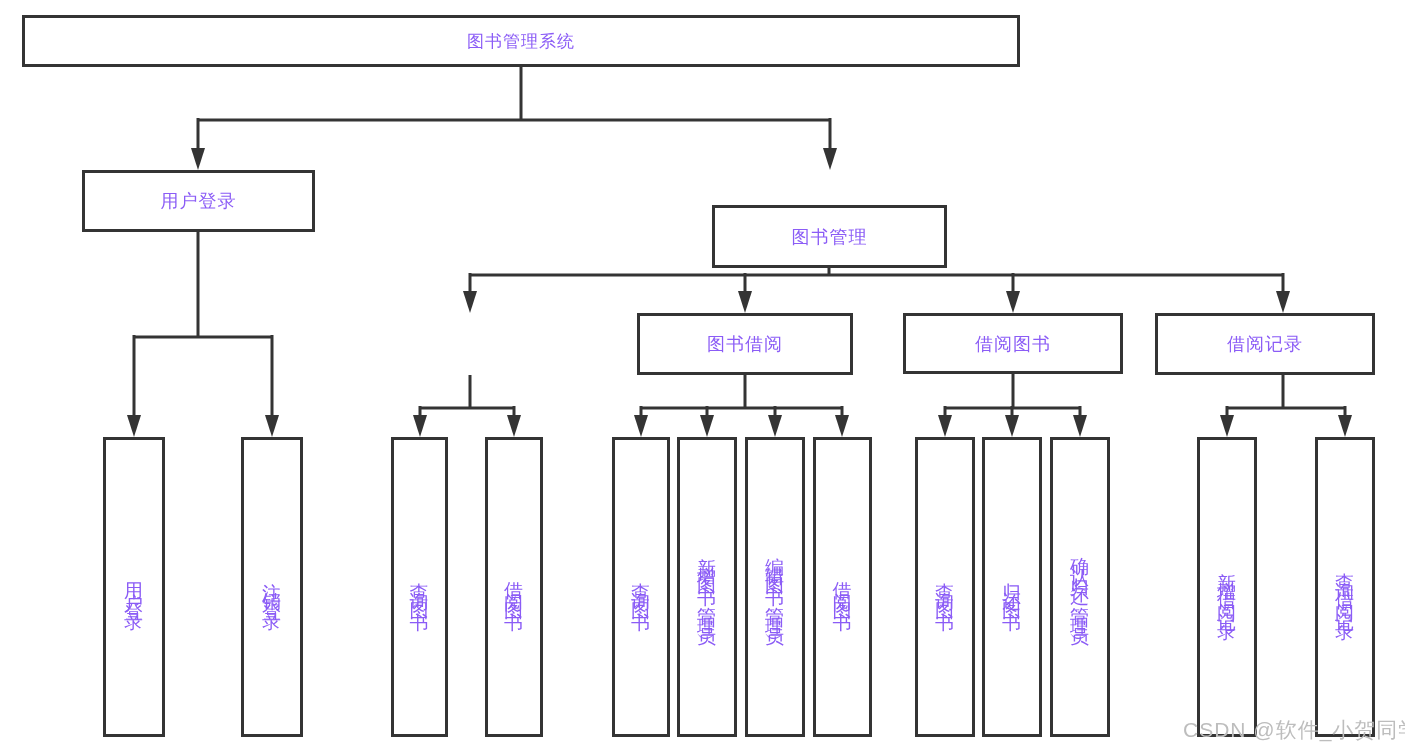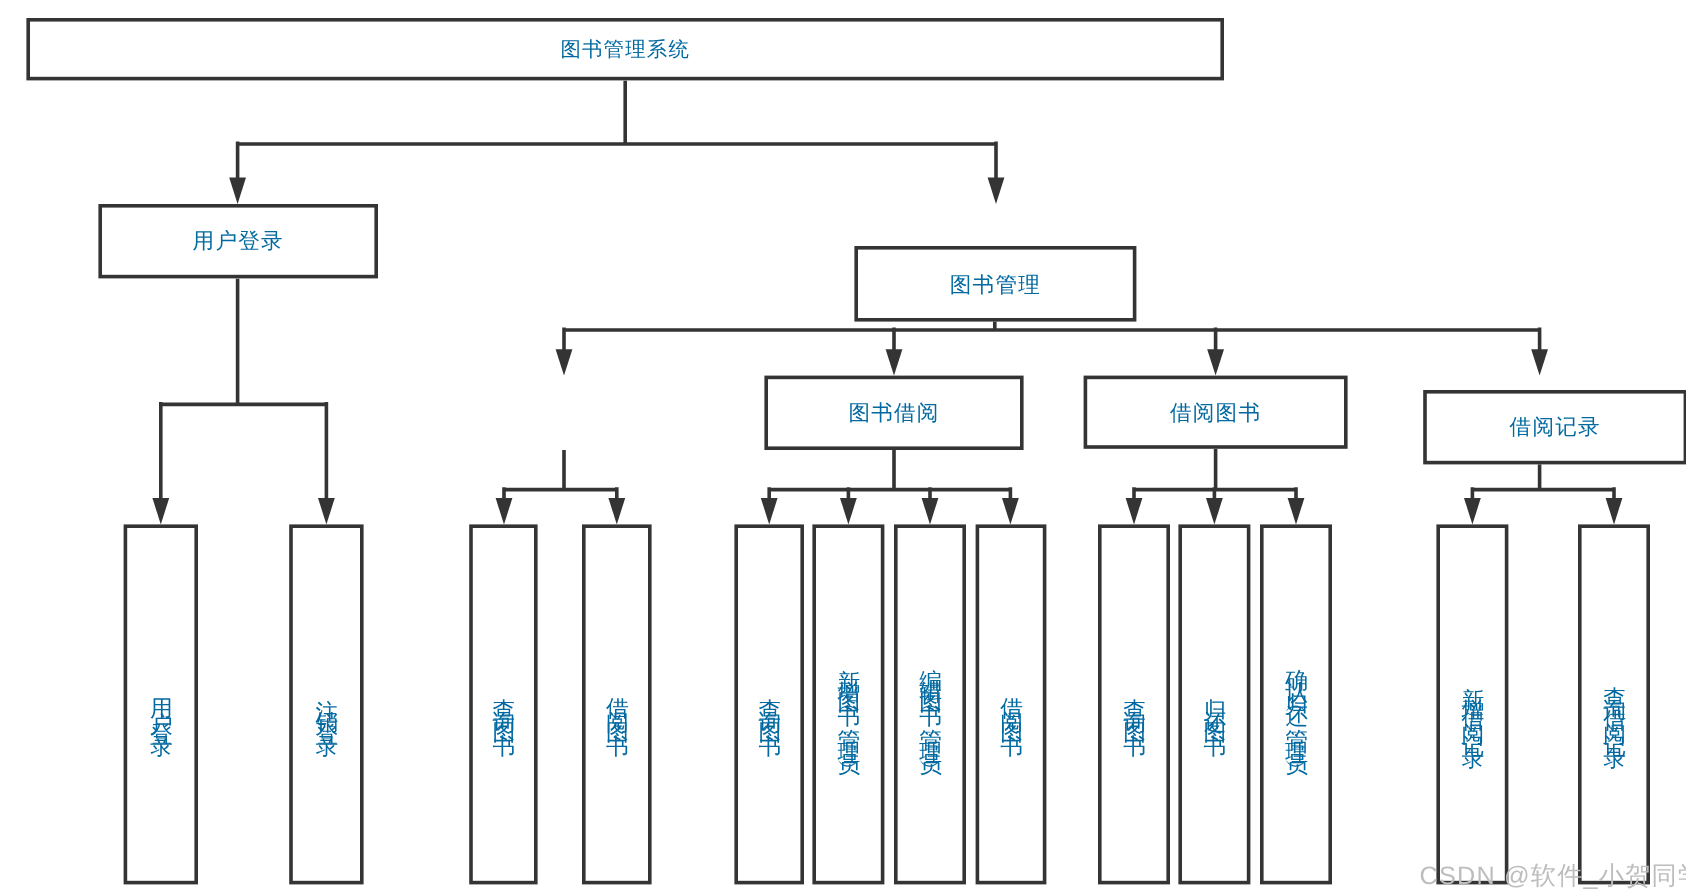--- a/index.html
+++ b/index.html
@@ -14,21 +14,21 @@
   .connectors {
     position: absolute;
     left: 0; top: 0;
     width: 1405px; height: 747px;
   }
   .box {
     position: absolute;
     box-sizing: border-box;
     border: 3px solid #343434;
     background: #ffffff;
-    color: #0369a1;
+    color: #8b5cf6;
     display: flex;
     align-items: center;
     justify-content: center;
   }
   .box-h {
     font-size: 18px;
     letter-spacing: 1px;
   }
   .box-root { font-size: 17px; }
   .box-v {
@@ -86,21 +86,21 @@
     </g>
   </svg>
 
   <div class="box box-h box-root" style="left:22px; top:15px; width:998px; height:52px;">图书管理系统</div>
 
   <div class="box box-h" style="left:82px; top:170px; width:233px; height:62px;">用户登录</div>
   <div class="box box-h" style="left:712px; top:169px; width:235px; height:63px;margin-top:36px;">图书管理</div>
 
   <div class="box box-h" style="left:637px; top:313px; width:216px; height:62px;">图书借阅</div>
   <div class="box box-h" style="left:903px; top:313px; width:220px; height:61px;">借阅图书</div>
-  <div class="box box-h" style="left:1186px; top:313px; width:220px; height:62px;margin-top:12px;">借阅记录</div>
+  <div class="box box-h" style="left:1155px; top:313px; width:220px; height:62px;">借阅记录</div>
 
   <div class="box box-v" style="left:103px; top:437px; width:62px; height:300px;">用户登录</div>
   <div class="box box-v" style="left:241px; top:437px; width:62px; height:300px;">注销登录</div>
 
   <div class="box box-v" style="left:391px; top:437px; width:57px; height:300px;">查询图书</div>
   <div class="box box-v" style="left:485px; top:437px; width:58px; height:300px;">借阅图书</div>
 
   <div class="box box-v" style="left:612px; top:437px; width:58px; height:300px;">查询图书</div>
   <div class="box box-v" style="left:677px; top:437px; width:60px; height:300px;">新增图书（管理员）</div>
   <div class="box box-v" style="left:745px; top:437px; width:60px; height:300px;">编辑图书（管理员）</div>

